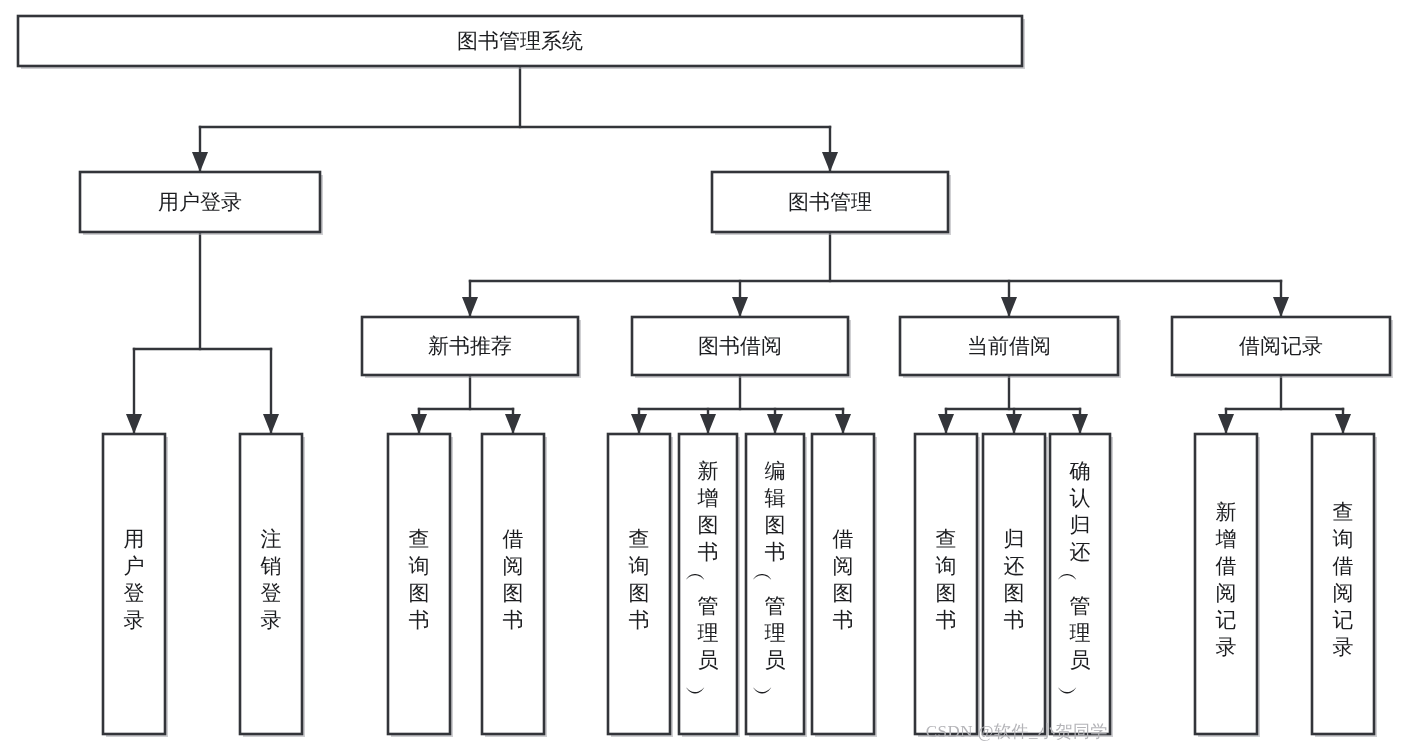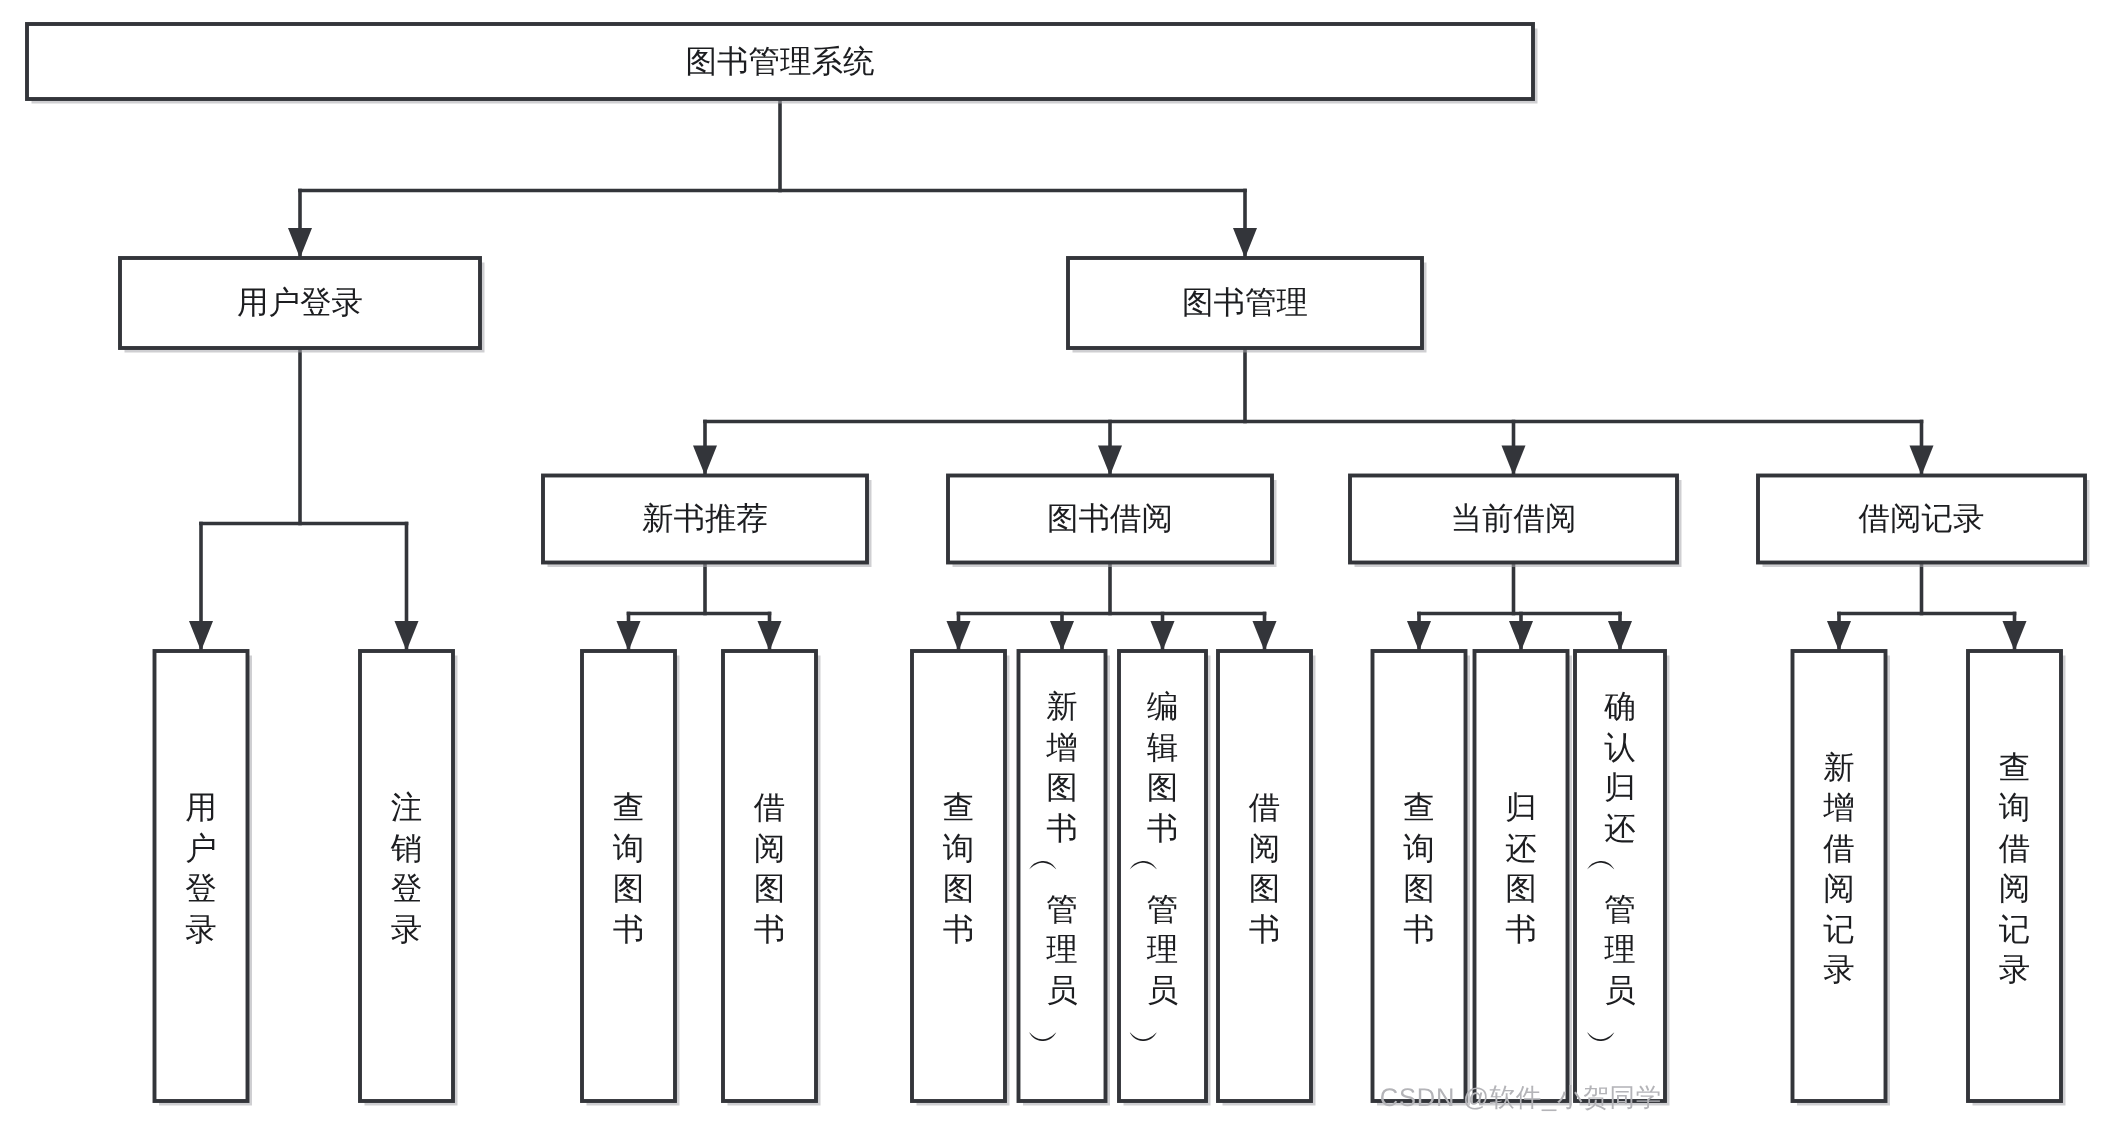--- a/index.html
+++ b/index.html
@@ -57,21 +57,21 @@
   .node-label-v {
     font-family: "DejaVu Sans", "Liberation Sans", sans-serif;
     font-size: 21px;
     fill: #1c1d20;
     text-anchor: middle;
   }
   .watermark-text {
     position: absolute;
     right: 8px;
     bottom: 4px;
-    font-family: Liberation Sans, sans-serif;
+    font-family: Liberation Serif, serif;
     font-size: 17px;
     color: #b4b4b8;
     letter-spacing: 0.5px;
     white-space: nowrap;
     user-select: none;
   }
 </style>
 </head>
 <body>
 

